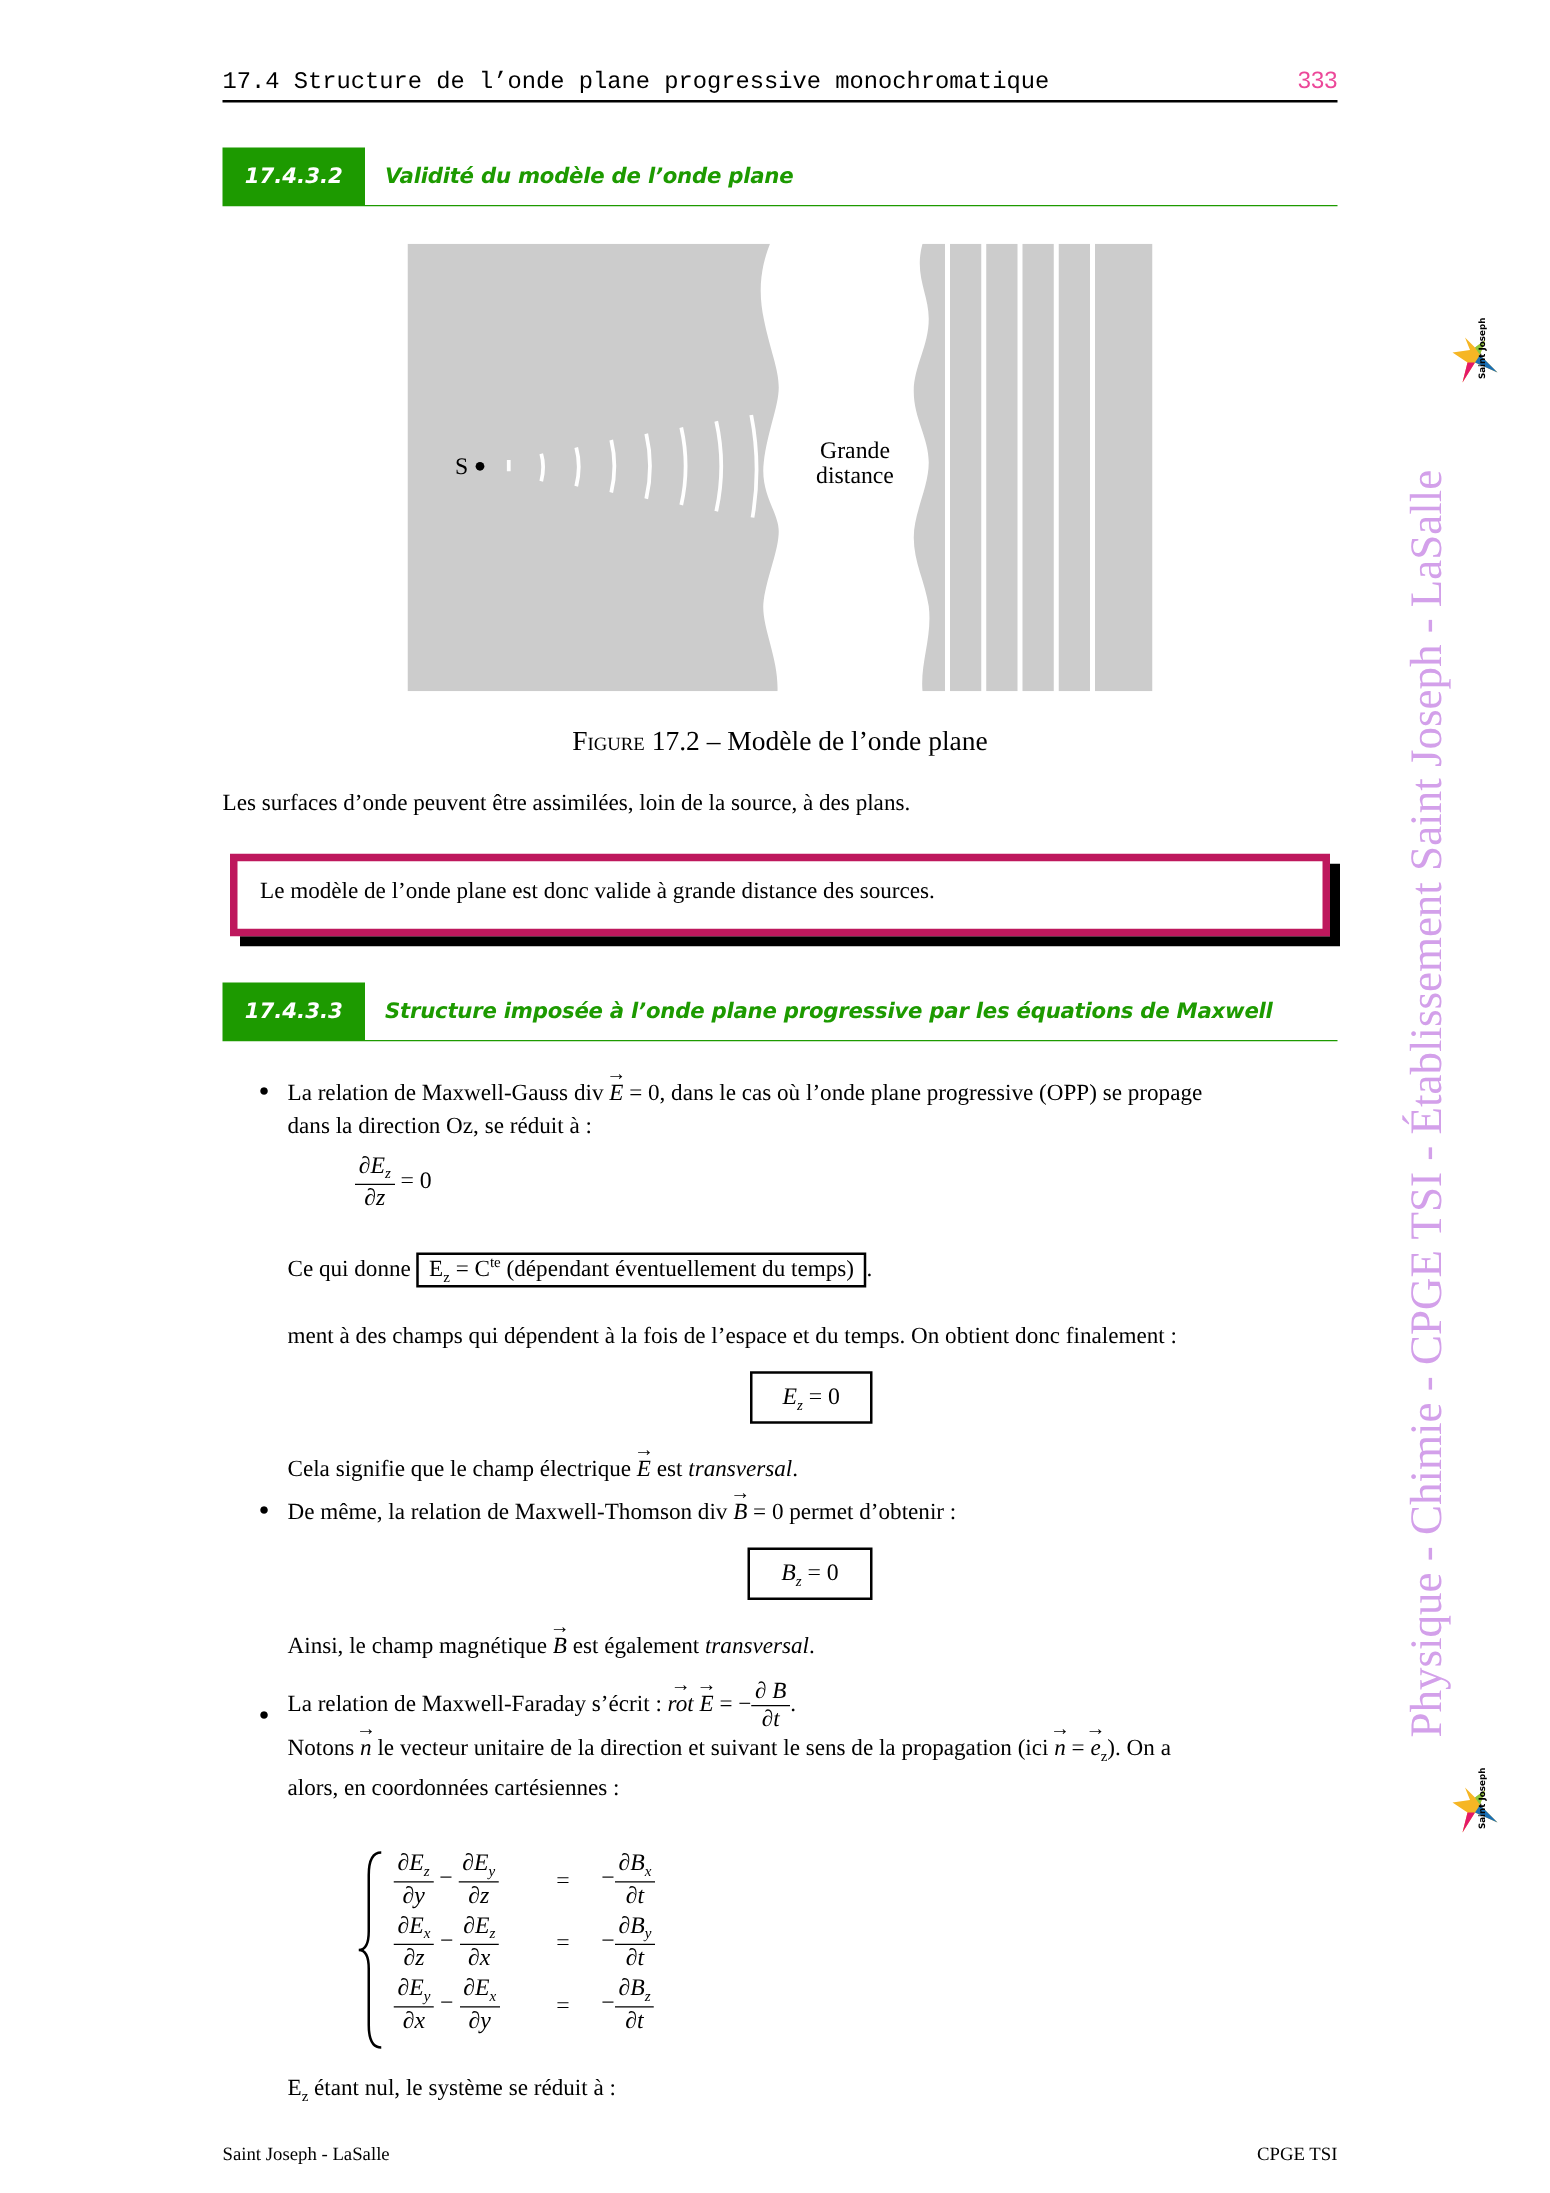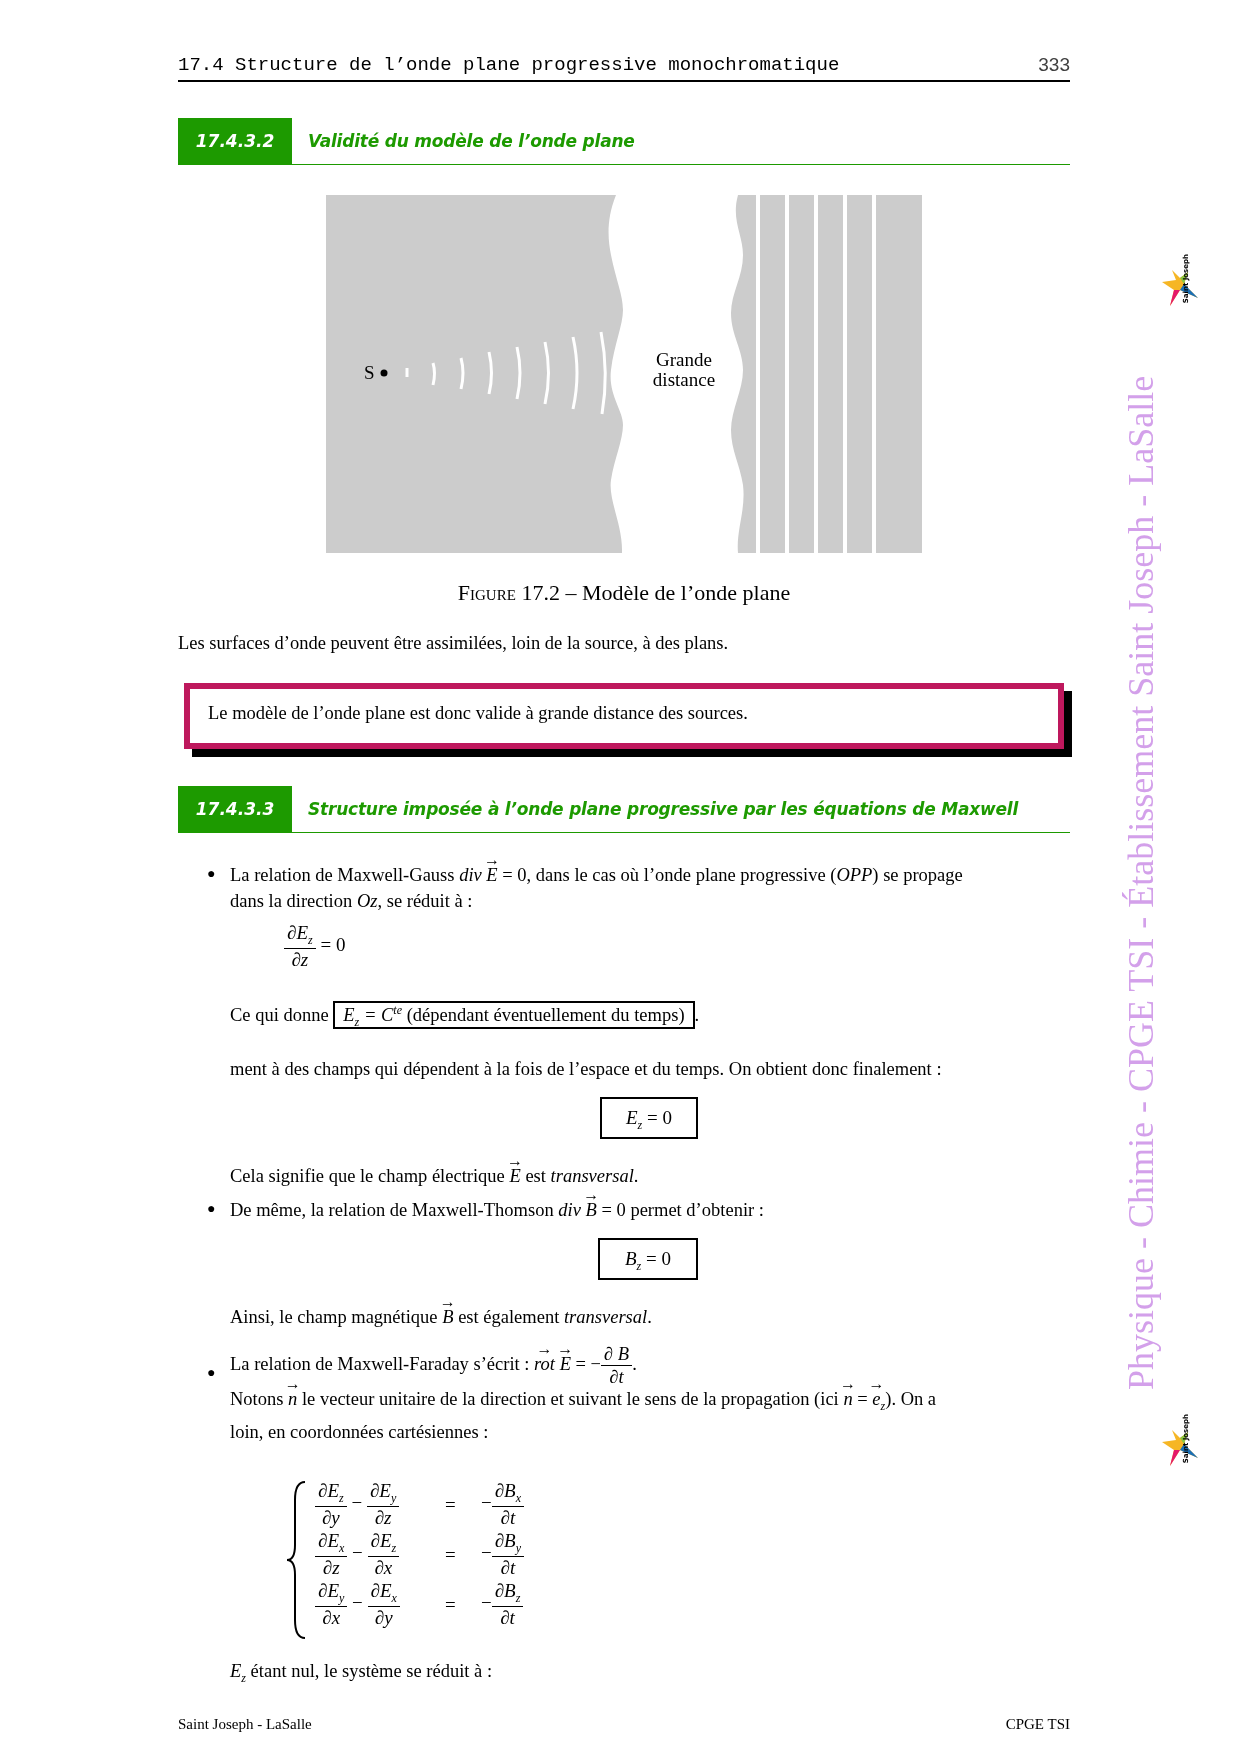--- a/index.html
+++ b/index.html
@@ -4,21 +4,21 @@
 <style>
   html, body { margin: 0; padding: 0; background: #ffffff; }
   body { width: 1240px; height: 1754px; position: relative; overflow: hidden;
          font-family: "Liberation Serif", serif; color: #000; }
   .abs { position: absolute; }
 
   
   .run-head { left: 178px; top: 52px; width: 892px; height: 28px;
               border-bottom: 2px solid #000; font-family: "Liberation Sans", sans-serif; font-size: 19px; }
   .run-head .title { position: absolute; left: 0; top: 2px; font-family: Liberation Mono, monospace; }
-  .run-head .pagenum { position: absolute; right: 0; top: 2px; color: #404040; }
+  .run-head .pagenum { position: absolute; right: 0; top: 2px; color: #ec4899; }
 
   
   .sec { left: 178px; width: 892px; height: 46px; border-bottom: 1.5px solid #1d9a00; font-style: italic; }
   .sec .num { position: absolute; left: 0; top: 0; width: 114px; height: 46px; background: #1d9a00;
               color: #fff; font-family: "DejaVu Sans", sans-serif; font-weight: bold; font-size: 17px;
               line-height: 46px; text-align: center; }
   .sec .lbl { position: absolute; left: 130px; top: 0; height: 46px; line-height: 46px;
               color: #1d9a00; font-family: "DejaVu Sans", sans-serif; font-weight: bold; font-size: 17px;
               white-space: nowrap; letter-spacing: -0.2px; }
 
@@ -30,21 +30,21 @@
   .para { font-size: 18.5px; line-height: 26px; }
   .p1 { left: 178px; top: 630px; }
 
   
   .shadowbox { left: 184px; top: 683px; width: 868px; height: 54px; border: 6px solid #be185d; background: #fff;
                box-shadow: 8px 8px 0 #000; }
   .shadowbox .txt { position: absolute; left: 18px; top: 14px; font-size: 18.5px; }
 
   
   .bullet { position: absolute; left: 207px; font-size: 14px; }
-  .math { font-family: "Liberation Serif", serif; font-style: italic; }
+  .math { font-family: "Liberation Serif", serif; }
   .vec { position: relative; display: inline-block; font-style: italic; }
   .vec::before { content: "\2192"; position: absolute; left: 50%; top: -15px; transform: translateX(-50%);
                  font-style: normal; font-size: 16px; }
   .frac { display: inline-block; vertical-align: middle; text-align: center; font-style: italic; }
   .frac .n { display: block; border-bottom: 1.5px solid #000; padding: 0 3px; }
   .frac .d { display: block; padding: 0 3px; }
   .boxed { border: 2px solid #000; padding: 2px 8px; }
   .boxeq { position: absolute; border: 2px solid #000; font-size: 19px; text-align: center; font-style: italic; }
 
   
@@ -160,21 +160,21 @@
   <span>Ainsi, le champ magnétique </span><span class="vec">B</span><span> est également </span><i>transversal</i><span>.</span>
 </div>
 
 <span class="bullet" style="top:1365px;">●</span>
 <div class="abs para" style="left:230px; top:1341px; line-height:46px;">
   <span>La relation de Maxwell-Faraday s’écrit : </span><span class="vec math">rot</span> <span class="vec">E</span><span> = −</span><span class="frac" style="line-height:22px;"><span class="n"><span>∂ B</span></span><span class="d">∂t</span></span><span>.</span>
 </div>
 
 <div class="abs para" style="left:230px; top:1386px; width:842px;">
   <span>Notons </span><span class="vec">n</span><span> le vecteur unitaire de la direction et suivant le sens de la propagation (ici </span><span class="vec">n</span><span> = </span><span class="vec">e</span><sub class="math" style="font-size:12px;">z</sub><span>). On a</span><br>
-  <span>loin, en coordonnées cartésiennes :</span>
+  <span>alors, en coordonnées cartésiennes :</span>
 </div>
 
 <div class="abs system">
   <svg width="24" height="160" style="position:absolute; left:0; top:0;">
     <path d="M20 2 Q10 2 10 20 L10 65 Q10 80 2 80 Q10 80 10 95 L10 140 Q10 158 20 158" stroke="#000" stroke-width="2" fill="none"></path>
   </svg>
   <div class="row" style="top:0;">
     <span class="frac"><span class="n"><span>∂E</span><sub style="font-size:12px;">z</sub></span><span class="d">∂y</span></span>
     −
     <span class="frac"><span class="n"><span>∂E</span><sub style="font-size:12px;">y</sub></span><span class="d">∂z</span></span>

